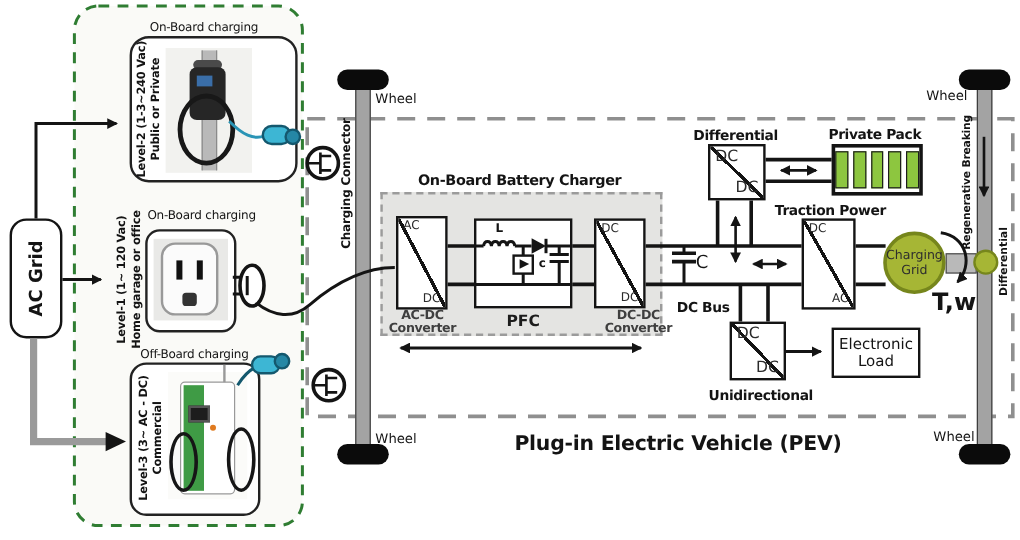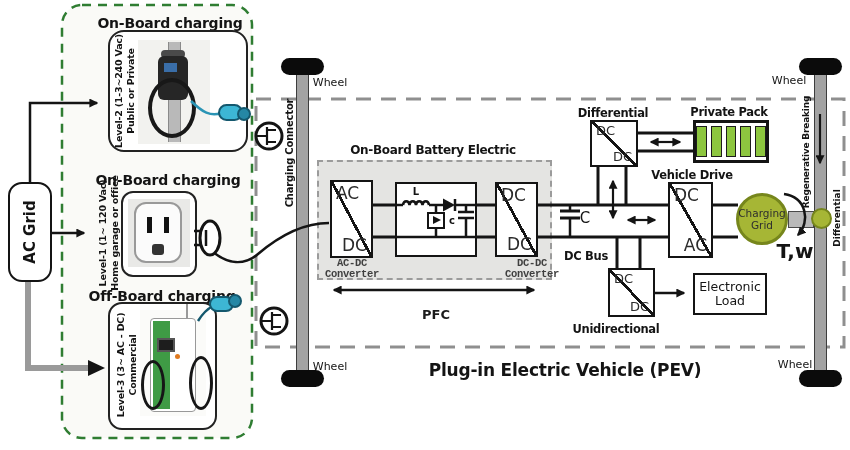--- a/index.html
+++ b/index.html
@@ -2,33 +2,33 @@
 <html><head>
 <meta charset="utf-8">
 <style>
   html,body{margin:0;padding:0;background:#fff;}
   .stage{position:relative;width:850px;height:450px;background:#fff;overflow:hidden;
          font-family:"DejaVu Sans","Liberation Sans",sans-serif;color:#141414;}
   .abs{position:absolute;}
   svg.layer{position:absolute;left:0;top:0;pointer-events:none;}
   .ctr{transform:translate(-50%,-50%);white-space:nowrap;}
   .rot{transform:translate(-50%,-50%) rotate(-90deg);white-space:nowrap;}
-  .title{font-weight:bold;font-size:14px;letter-spacing:-0.2px;}
+  .title{font-weight:normal;font-size:10px;letter-spacing:-0.2px;}
   .seclbl{font-weight:bold;font-size:11.5px;letter-spacing:-0.3px;}
   .caption{font-weight:bold;font-size:17px;letter-spacing:-0.2px;}
   .wheel{font-size:11px;}
   .convlbl{font-weight:bold;font-size:10.5px;line-height:11px;color:#3f3f3f;text-align:center;letter-spacing:-0.3px;}
-  .convlbl span{display:block;font-family:Liberation Mono, monospace;}
-  .pfclbl{font-weight:bold;font-size:13px;color:#1c1c1c;margin-top:46px;}
+  .convlbl span{display:block;}
+  .pfclbl{font-weight:bold;font-size:13px;color:#1c1c1c;}
   .specblock{text-align:center;font-weight:bold;font-size:9.5px;line-height:11.5px;letter-spacing:-0.2px;}
   .specblock span{display:block;white-space:nowrap;}
   .box{background:#fff;border:2.5px solid #141414;box-sizing:border-box;}
   .conv{background-color:#fff;border:2.5px solid #141414;box-sizing:border-box;
         background-image:linear-gradient(to top right,transparent calc(50% - 1.4px),#141414 calc(50% - 1.4px),#141414 calc(50% + 1.4px),transparent calc(50% + 1.4px));}
-  .cv{position:absolute;font-size:17px;color:#2b2b2b;}
+  .cv{position:absolute;font-size:10px;color:#2b2b2b;}
   .cv.tl{left:4px;top:1px;} .cv.br{right:4px;bottom:1px;}
   .sm .cv{font-size:13px;}
   .axle{background:#a3a3a3;border:1.5px solid #3d3d3d;box-sizing:border-box;}
   .wheelbar{background:#0b0b0b;border-radius:9px;}
   .chargerbox{background:#e4e4e2;border:2.5px dashed #9b9b9b;box-sizing:border-box;}
   .motor{border-radius:50%;background:#a6b635;border:3px solid #76861c;box-sizing:border-box;
          display:flex;flex-direction:column;align-items:center;justify-content:center;
          font-size:10.5px;line-height:12.5px;color:#2e2e2e;text-align:center;}
   .battery{background:#fff;border:3px solid #141414;box-sizing:border-box;
            display:flex;align-items:center;justify-content:center;gap:4px;}
@@ -97,21 +97,21 @@
   <div class="abs" style="left:175px;top:354px;width:5px;height:5px;background:#e07a1f;border-radius:50%"></div>
   <div class="abs" style="left:141px;top:360px;width:18px;height:44px;border:3px solid #161616;border-radius:50%"></div>
   <div class="abs" style="left:189px;top:356px;width:18px;height:48px;border:3px solid #161616;border-radius:50%"></div>
   <div class="abs rot specblock" style="left:126px;top:365px">
     <span>Level-3 (3~ AC - DC)</span>
     <span>Commercial</span>
   </div>
 
   <div class="abs rot" style="left:289px;top:153px;font-weight:bold;font-size:10px;letter-spacing:-0.2px">Charging Connector</div>
 
-  <div class="abs ctr seclbl" style="left:433px;top:150px;font-size:12px">On-Board Battery Electric</div>
+  <div class="abs ctr seclbl" style="left:433px;top:150px;font-size:12px">On-Board Battery Charger</div>
   <div class="abs chargerbox" style="left:317px;top:160px;width:235px;height:120px"></div>
   <div class="abs conv" style="left:330px;top:180px;width:43px;height:78px">
     <span class="cv tl">AC</span>
     <span class="cv br">DC</span>
   </div>
   <div class="abs box" style="left:395px;top:182px;width:82px;height:75px"></div>
   <div class="abs ctr" style="left:416px;top:191px;font-weight:bold;font-size:10px">L</div>
   <div class="abs ctr" style="left:452px;top:220px;font-weight:bold;font-size:10px">c</div>
   <div class="abs conv" style="left:495px;top:182px;width:43px;height:75px">
     <span class="cv tl">DC</span>
@@ -137,40 +137,40 @@
   </div>
   <div class="abs ctr seclbl" style="left:729px;top:112px">Private Pack</div>
   <div class="abs battery" style="left:693px;top:120px;width:76px;height:43px">
       <div class="cell"></div>
       <div class="cell"></div>
       <div class="cell"></div>
       <div class="cell"></div>
       <div class="cell"></div>
     </div>
 
-  <div class="abs ctr seclbl" style="left:692px;top:175px">Vehicle Drive</div>
+  <div class="abs ctr seclbl" style="left:692px;top:175px">Traction Power</div>
   <div class="abs conv" style="left:668px;top:182px;width:45px;height:76px">
     <span class="cv tl">DC</span>
     <span class="cv br">AC</span>
   </div>
   <div class="abs" style="left:788px;top:211px;width:26px;height:17px;background:#b9b9b9;border:1.5px solid #4a4a4a;box-sizing:border-box"></div>
   <div class="abs motor" style="left:736px;top:193px;width:52px;height:52px">
     <span>Charging</span>
     <span>Grid</span>
   </div>
   <div class="abs" style="left:811px;top:208px;width:21px;height:21px;background:#a6b635;border:2.5px solid #76861c;border-radius:50%;box-sizing:border-box"></div>
   <div class="abs rot" style="left:806px;top:152px;font-weight:bold;font-size:9px;letter-spacing:-0.2px">Regenerative Breaking</div>
   <div class="abs rot" style="left:837px;top:218px;font-weight:bold;font-size:9px">Differential</div>
   <div class="abs ctr" style="left:795px;top:251px;font-weight:bold;font-size:20px">T,w</div>
 
   <div class="abs conv sm" style="left:608px;top:268px;width:47px;height:49px">
     <span class="cv tl">DC</span>
     <span class="cv br">DC</span>
   </div>
-  <div class="abs ctr seclbl" style="left:616px;top:329px">Unidirectional</div>
+  <div class="abs ctr seclbl" style="left:634px;top:329px">Unidirectional</div>
   <div class="abs ctr caption" style="left:565px;top:370px">Plug-in Electric Vehicle (PEV)</div>
 
   <div class="abs box load" style="left:693px;top:273px;width:74px;height:42px">
     <span>Electronic</span>
     <span>Load</span>
   </div>
 
   <svg class="layer" width="850" height="450" viewBox="0 0 850 450">
     <defs>
       <marker id="ah" viewBox="0 0 10 10" refX="8.5" refY="5" markerWidth="9" markerHeight="9" markerUnits="userSpaceOnUse" orient="auto-start-reverse">

